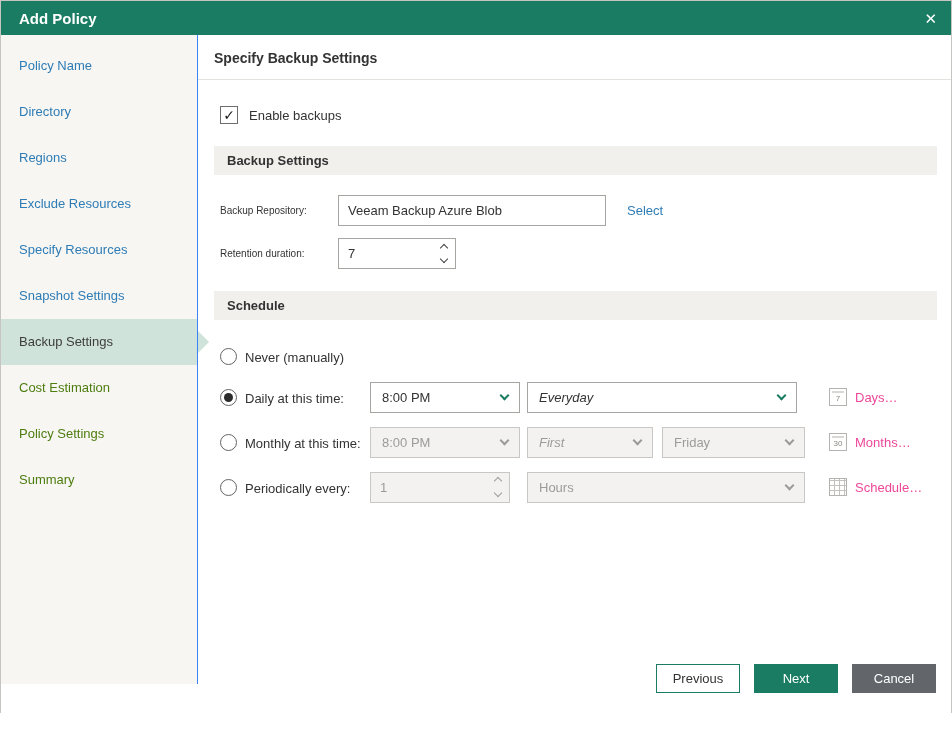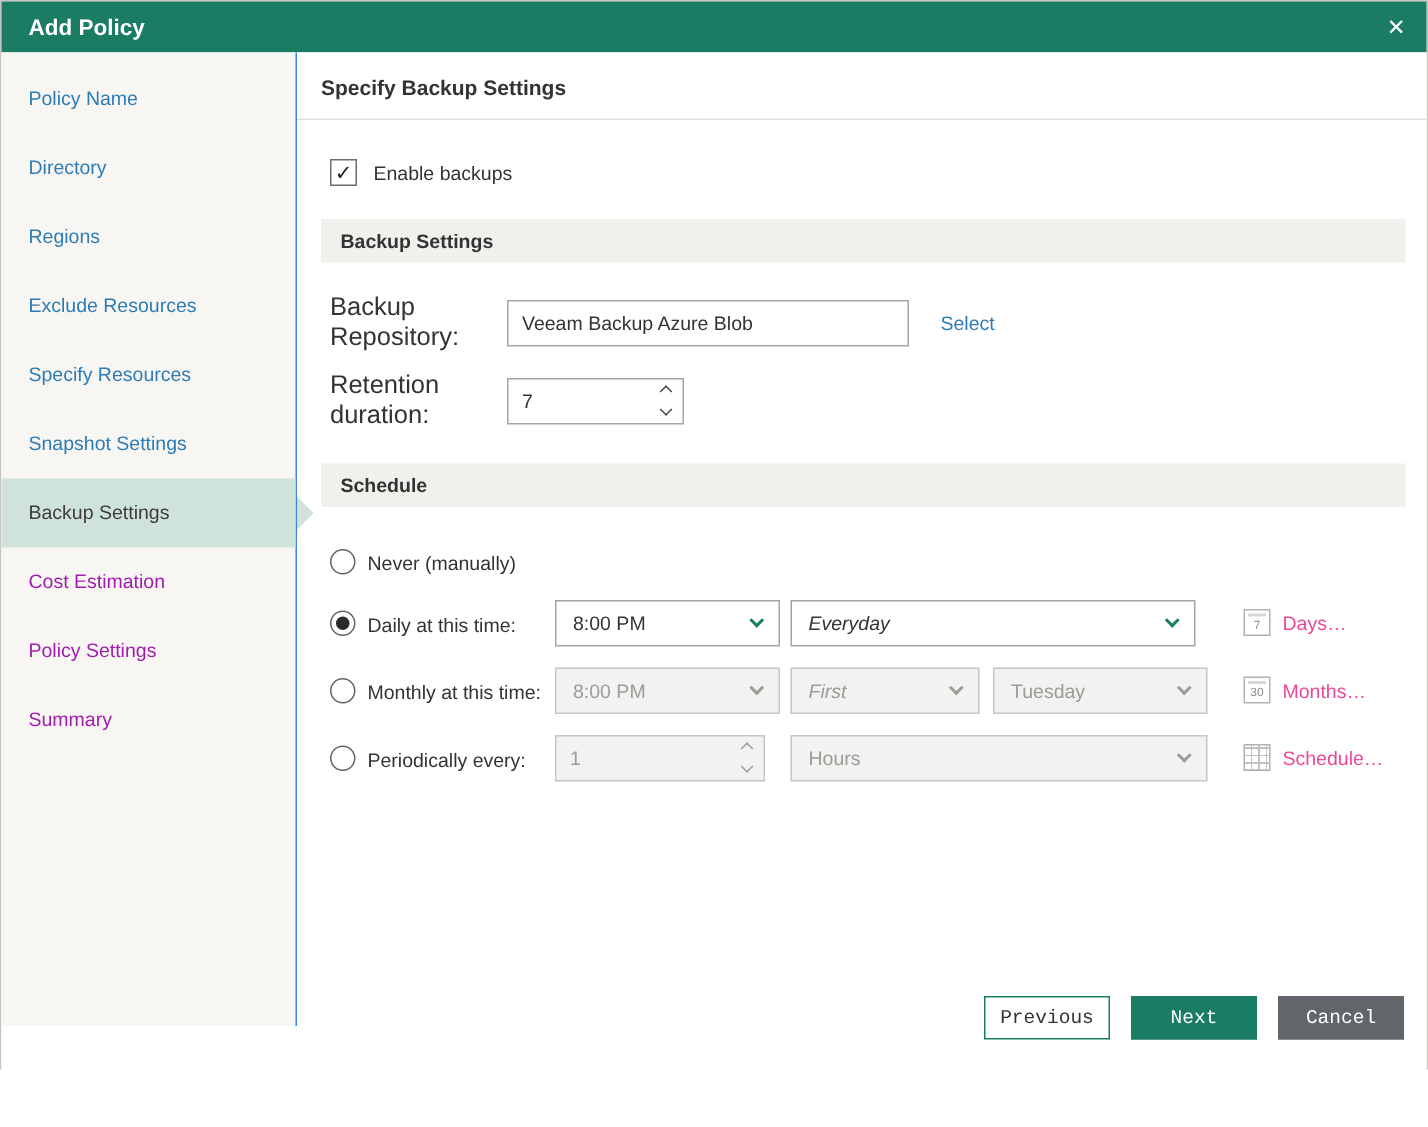--- a/index.html
+++ b/index.html
@@ -28,21 +28,21 @@
   .side-item {
     position:relative; padding:15px 8px 15px 18px; font-size:13px;
     color:var(--link-blue,#2e7cb5); cursor:pointer; line-height:16px;
   }
   .side-item.active { background:var(--active-item-bg,#cfe3da); color:#3d3d3d; }
   .side-item.active::after {
     content:""; position:absolute; right:-12px; top:50%; margin-top:-11px;
     border-left:11px solid var(--active-item-bg,#cfe3da);
     border-top:11px solid transparent; border-bottom:11px solid transparent; z-index:3;
   }
-  .side-item.future { color:#a21caf; }
+  .side-item.future { color:#4d7c0f; }
 
   
   .main { flex:1; display:flex; flex-direction:column; background:#fff; }
   .main-header {
     padding:15px 16px 13px; font-size:14px; font-weight:bold; color:#333;
     border-bottom:1px solid #e3e2df;
   }
   .content { padding:0 14px 0 16px; }
 
   .enable-row { display:flex; align-items:center; gap:11px; margin:26px 0 0 6px; }
@@ -54,21 +54,21 @@
   .label { font-size:13px; color:#333; white-space:nowrap; }
 
   .section-bar {
     background:var(--section-bar-bg,#f1f0ec); height:29px; line-height:29px;
     font-size:13px; font-weight:bold; color:#333; padding-left:13px; margin-top:22px;
   }
 
   .form-row { display:flex; align-items:center; margin:0 0 0 6px; }
   .form-row.repo { margin-top:20px; }
   .form-row.retention { margin-top:12px; }
-  .form-label { width:118px; min-width:118px; font-size:17px; color:#333; }
+  .form-label { width:118px; min-width:118px; font-size:10px; color:#333; }
   .text-input {
     height:31px; border:1px solid #a6a5a2; padding:0 9px; font-size:13px; color:#333;
     font-family:inherit; background:#fff; outline:none;
   }
   .repo-input { width:268px; }
   .link { color:var(--link-blue,#2e7cb5); font-size:13px; margin-left:21px; text-decoration:none; cursor:pointer; }
 
   .spinner { display:flex; width:118px; height:31px; border:1px solid #a6a5a2; background:#fff; }
   .spin-input { flex:1; min-width:0; border:none; padding:0 9px; font-size:13px; color:#333; font-family:inherit; background:transparent; outline:none; }
   .spin-btns { width:22px; display:flex; flex-direction:column; }
@@ -118,21 +118,21 @@
   .cal .cal-num { font-size:8px; color:#8a8a88; margin-top:3px; line-height:1; }
   .cal.grid::before { display:none; }
   .cal.grid {
     background-image:
       repeating-linear-gradient(0deg, transparent, transparent 4px, #c2c1be 4px, #c2c1be 5px),
       repeating-linear-gradient(90deg, transparent, transparent 4px, #c2c1be 4px, #c2c1be 5px);
   }
 
   .footer { position:absolute; right:15px; bottom:19px; display:flex; gap:14px; }
   .btn {
-    height:29px; min-width:84px; padding:0 0; font-size:13px; font-family:Liberation Mono, monospace;
+    height:29px; min-width:84px; padding:0 0; font-size:13px; font-family:Liberation Sans, sans-serif;
     display:flex; align-items:center; justify-content:center; cursor:pointer;
   }
   .btn-prev { background:#fff; border:1px solid var(--header-green,#1a7d63); color:#333; }
   .btn-next { background:var(--header-green,#1a7d63); border:1px solid var(--header-green,#1a7d63); color:#fff; }
   .btn-cancel { background:#62666a; border:1px solid #62666a; color:#fff; }
 </style>
 </head>
 <body>
 
 <div class="window">
@@ -228,21 +228,21 @@
           </div>
           <div class="dropdown disabled w150">
             <span>8:00 PM</span>
             <span class="chev"></span>
           </div>
           <div class="dropdown disabled w126 ml7">
             <span>First</span>
             <span class="chev"></span>
           </div>
           <div class="dropdown disabled w143 ml9">
-            <span>Tuesday</span>
+            <span>Friday</span>
             <span class="chev"></span>
           </div>
           <div class="icon-group">
             <span class="cal">
                 <span class="cal-num">30</span>
               </span>
             <span class="icon-label">Months…</span>
           </div>
         </div>
 

